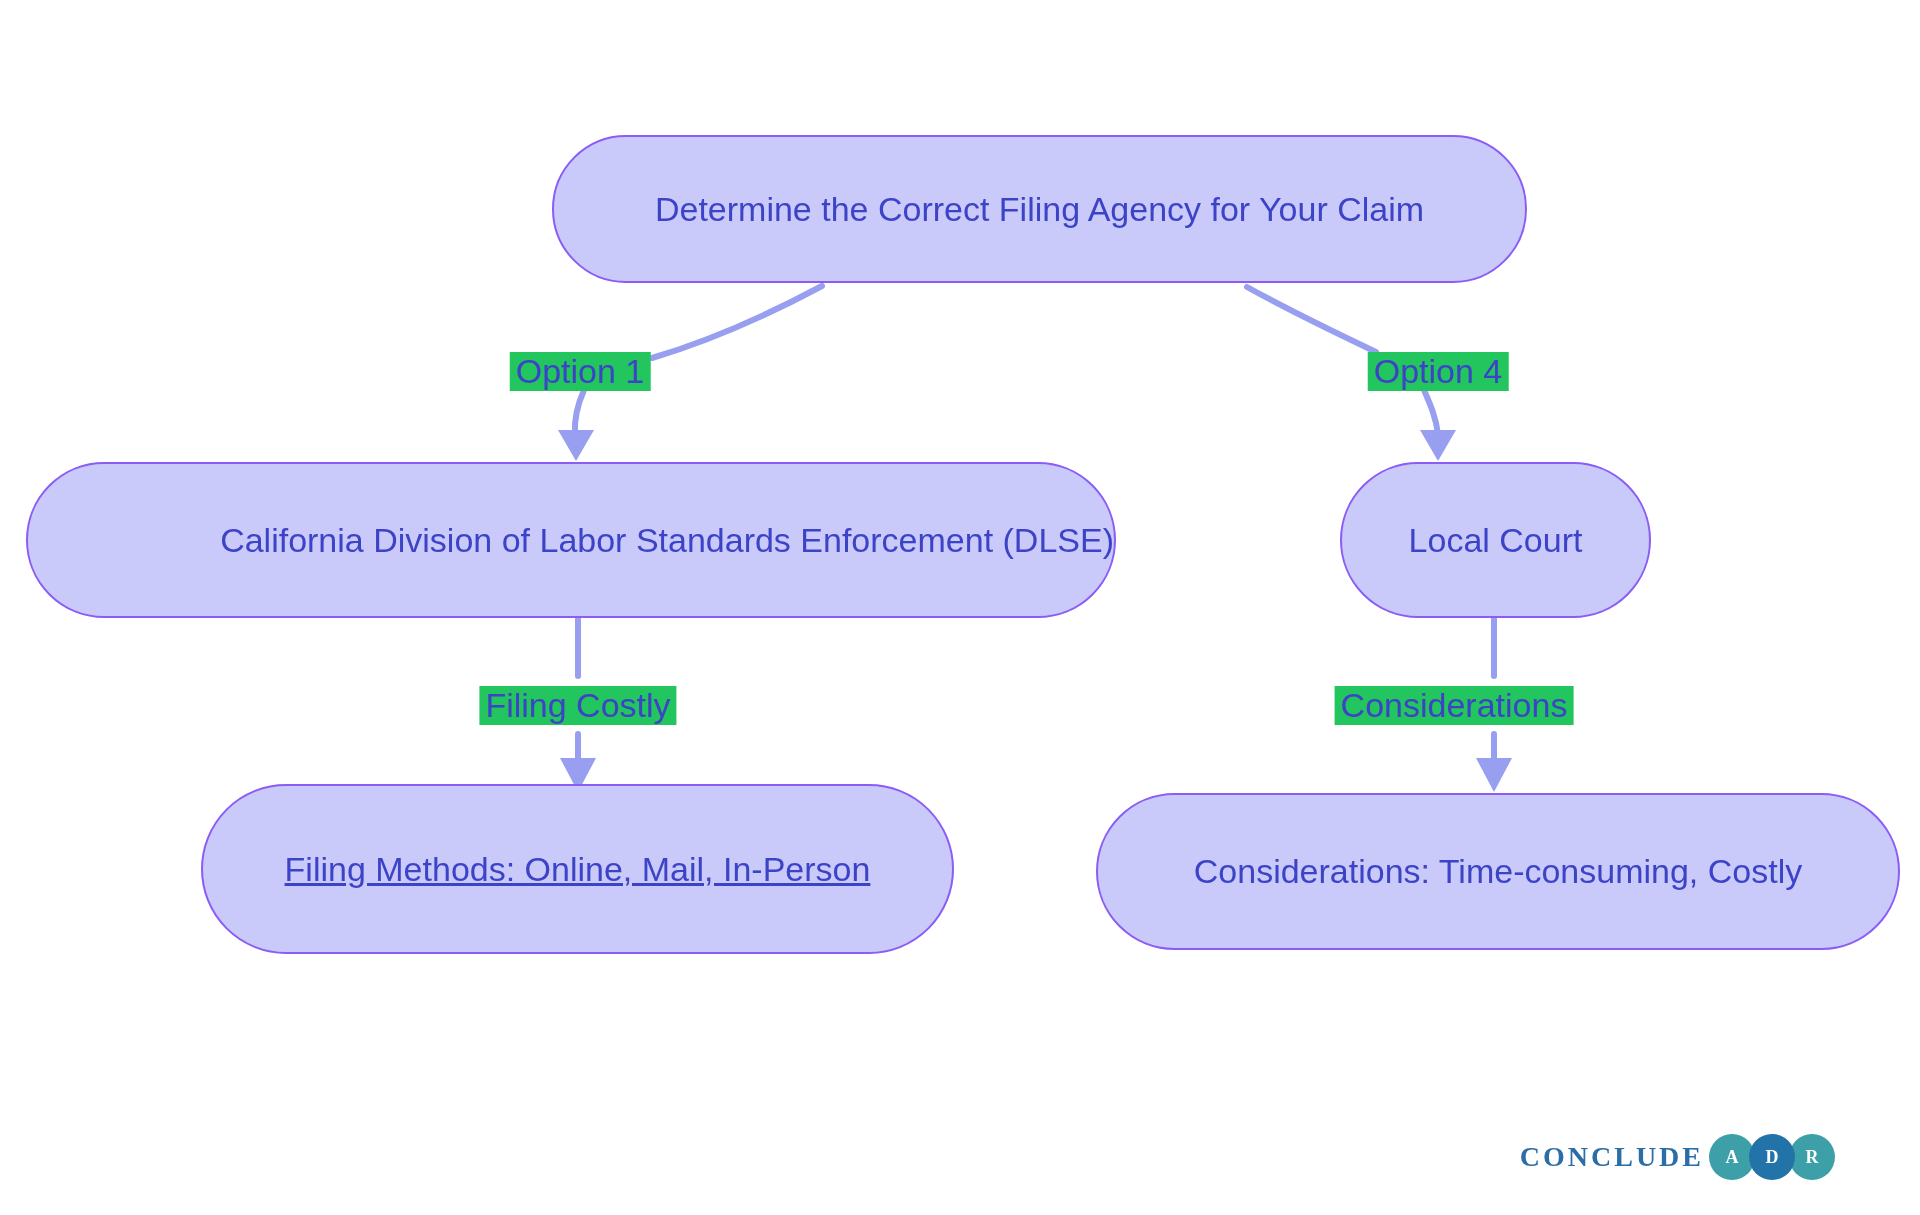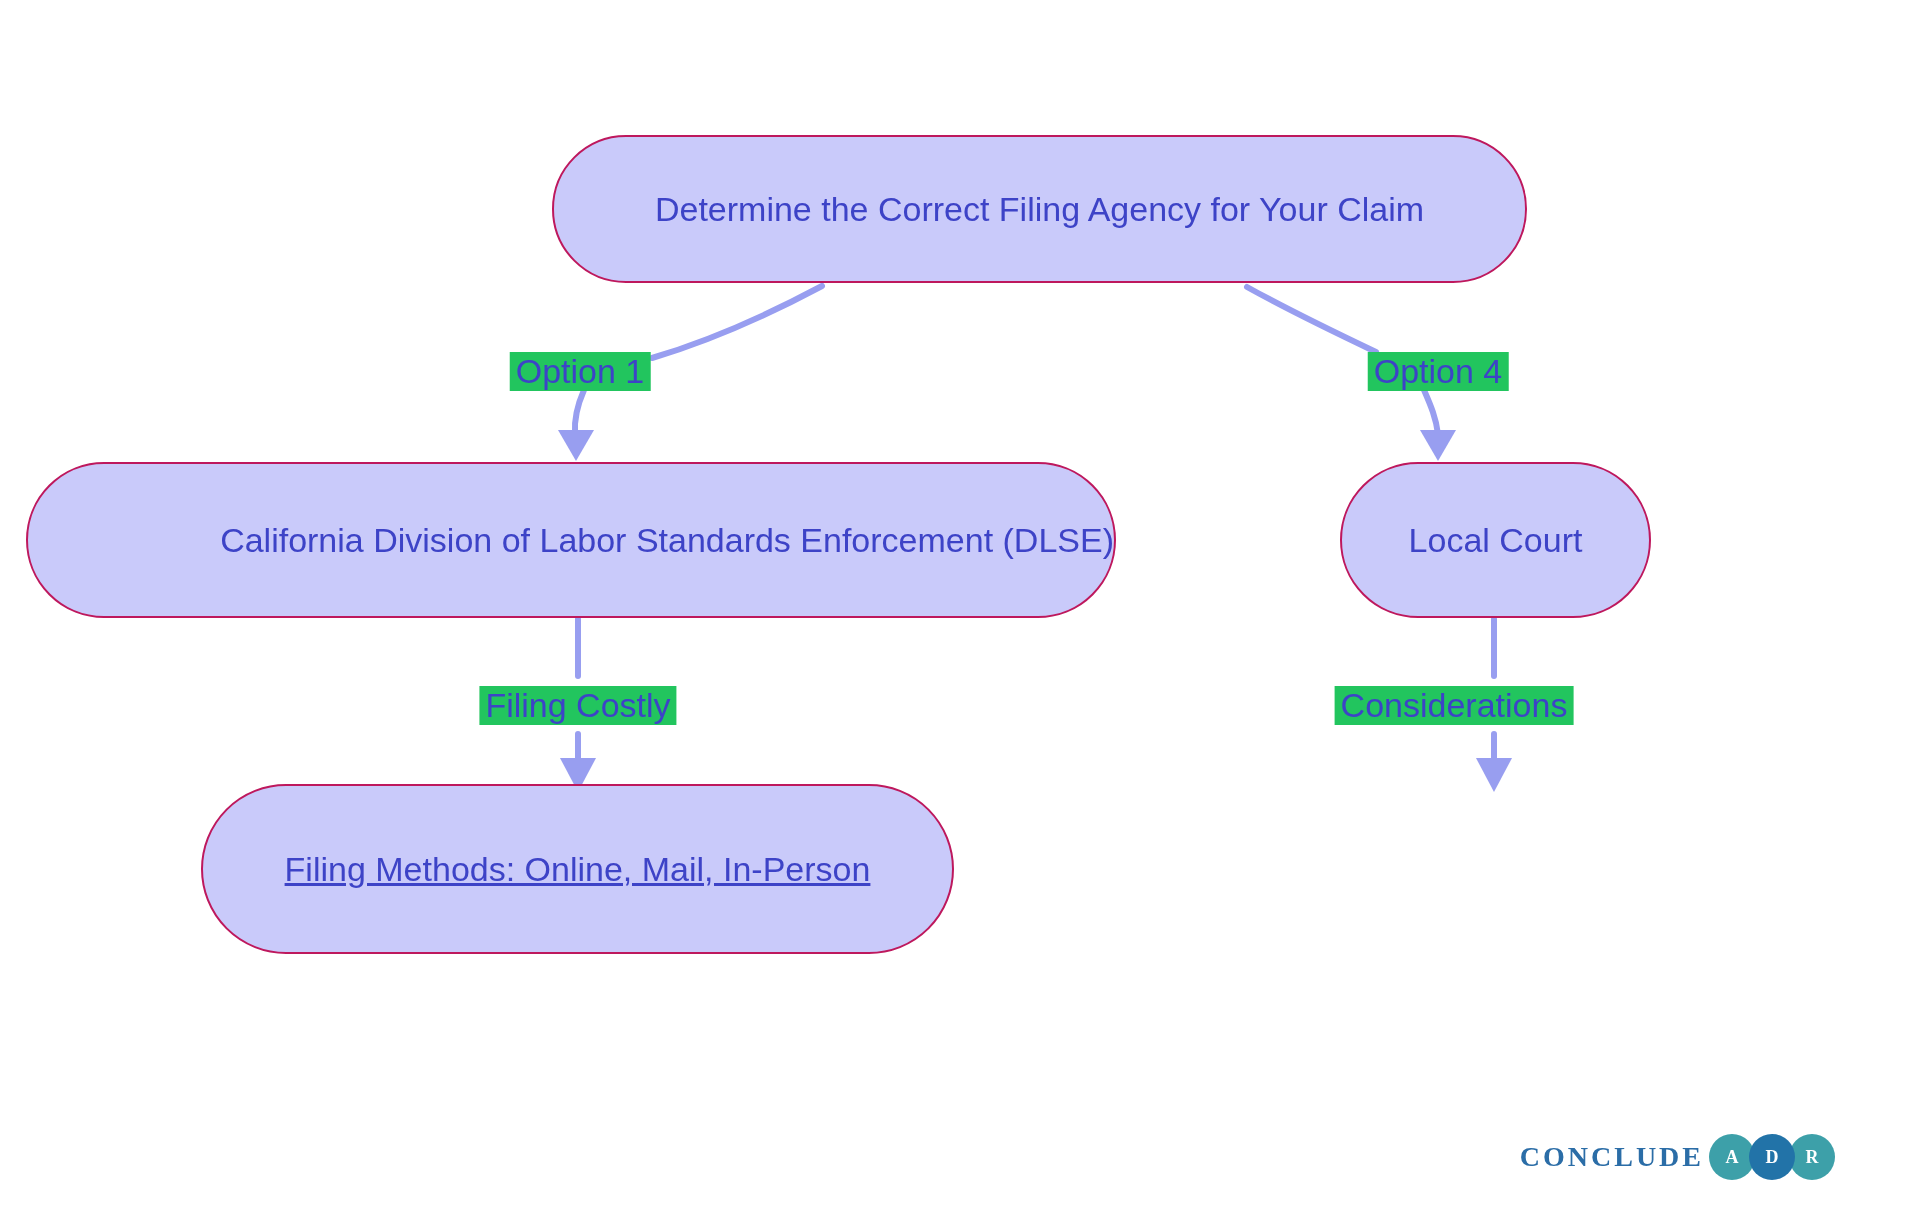--- a/index.html
+++ b/index.html
@@ -22,21 +22,21 @@
     width: 1920px;
     height: 1215px;
     pointer-events: none;
   }
   .node {
     position: absolute;
     display: flex;
     align-items: center;
     justify-content: center;
     background: #c9cafa;
-    border: 2px solid #be185d;
+    border: 2px solid #8b5cf6;
     border-radius: 90px;
     color: #3d43c7;
     font-size: 34px;
     white-space: nowrap;
     box-sizing: border-box;
     text-align: center;
   }
   .node-root        { left: 552px;  top: 135px; width: 975px;  height: 148px; }
   .node-dlse        { left: 26px;   top: 462px; width: 1090px; height: 156px; justify-content: flex-end; }
   .node-court       { left: 1340px; top: 462px; width: 311px;  height: 156px; }
@@ -124,20 +124,23 @@
   </div>
 
   <div class="node node-court">
     <span>Local Court</span>
   </div>
 
   <div class="node node-filing">
     <span>Filing Methods: Online, Mail, In-Person</span>
   </div>
 
+  <div class="node node-consider">
+    <span>Considerations: Time-consuming, Costly</span>
+  </div>
 
   <div class="edge-label lbl-option1">Option 1</div>
   <div class="edge-label lbl-option2">Option 4</div>
   <div class="edge-label lbl-filingmethods">Filing Costly</div>
   <div class="edge-label lbl-considerations">Considerations</div>
 
   <div class="logo">
     <span class="logo-brand">CONCLUDE</span>
     <span class="logo-circles">
       <span class="logo-circle circle-a">A</span>

